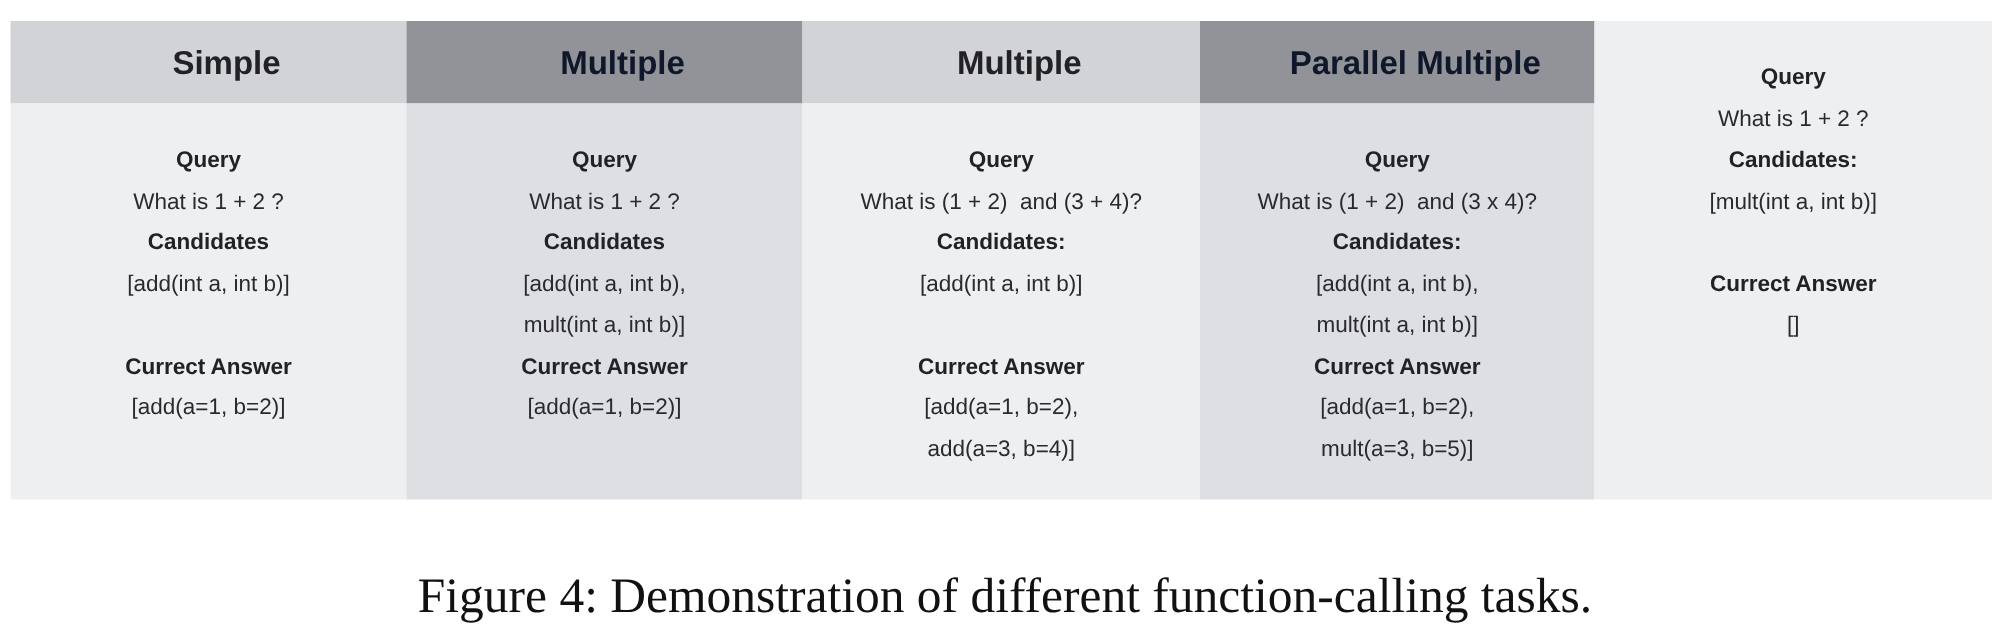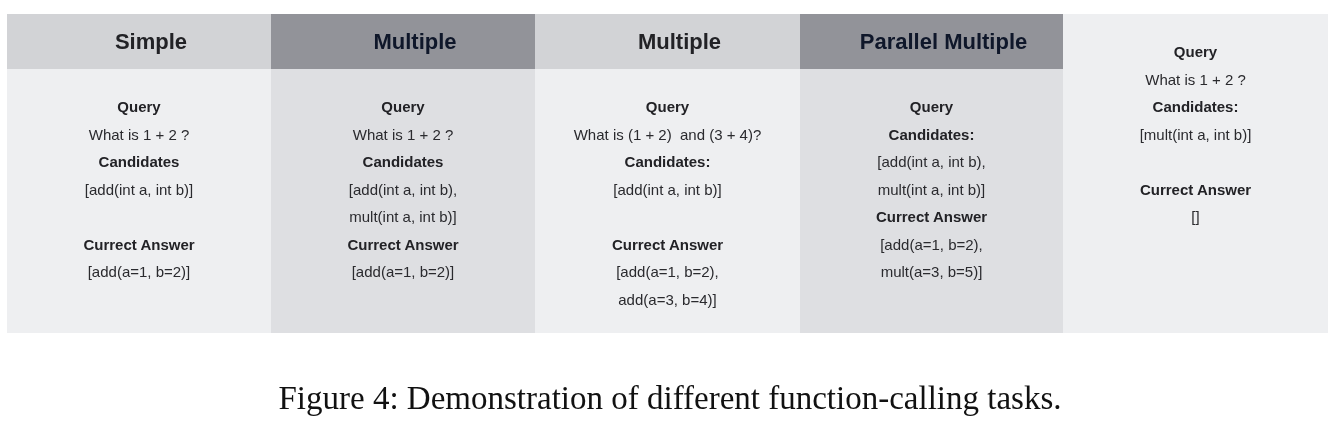--- a/index.html
+++ b/index.html
@@ -56,20 +56,21 @@
       <div class="blank"></div>
       <div class="b">Currect Answer</div>
       <div>[add(a=1, b=2),</div>
       <div class="blank">add(a=3, b=4)]</div>
     </div>
   </div>
   <div class="col dark" style="width:263px">
     <div class="head">Parallel Multiple</div>
     <div class="body">
       <div class="b">Query</div>
+      <div style="white-space:pre">What is (1 + 2)  and (3 x 4)?</div>
       <div class="b">Candidates:</div>
       <div>[add(int a, int b),</div>
       <div class="blank">mult(int a, int b)]</div>
       <div class="b">Currect Answer</div>
       <div>[add(a=1, b=2),</div>
       <div class="blank">mult(a=3, b=5)]</div>
     </div>
   </div>
   <div class="col light" style="width:265px">
     <div class="body">

